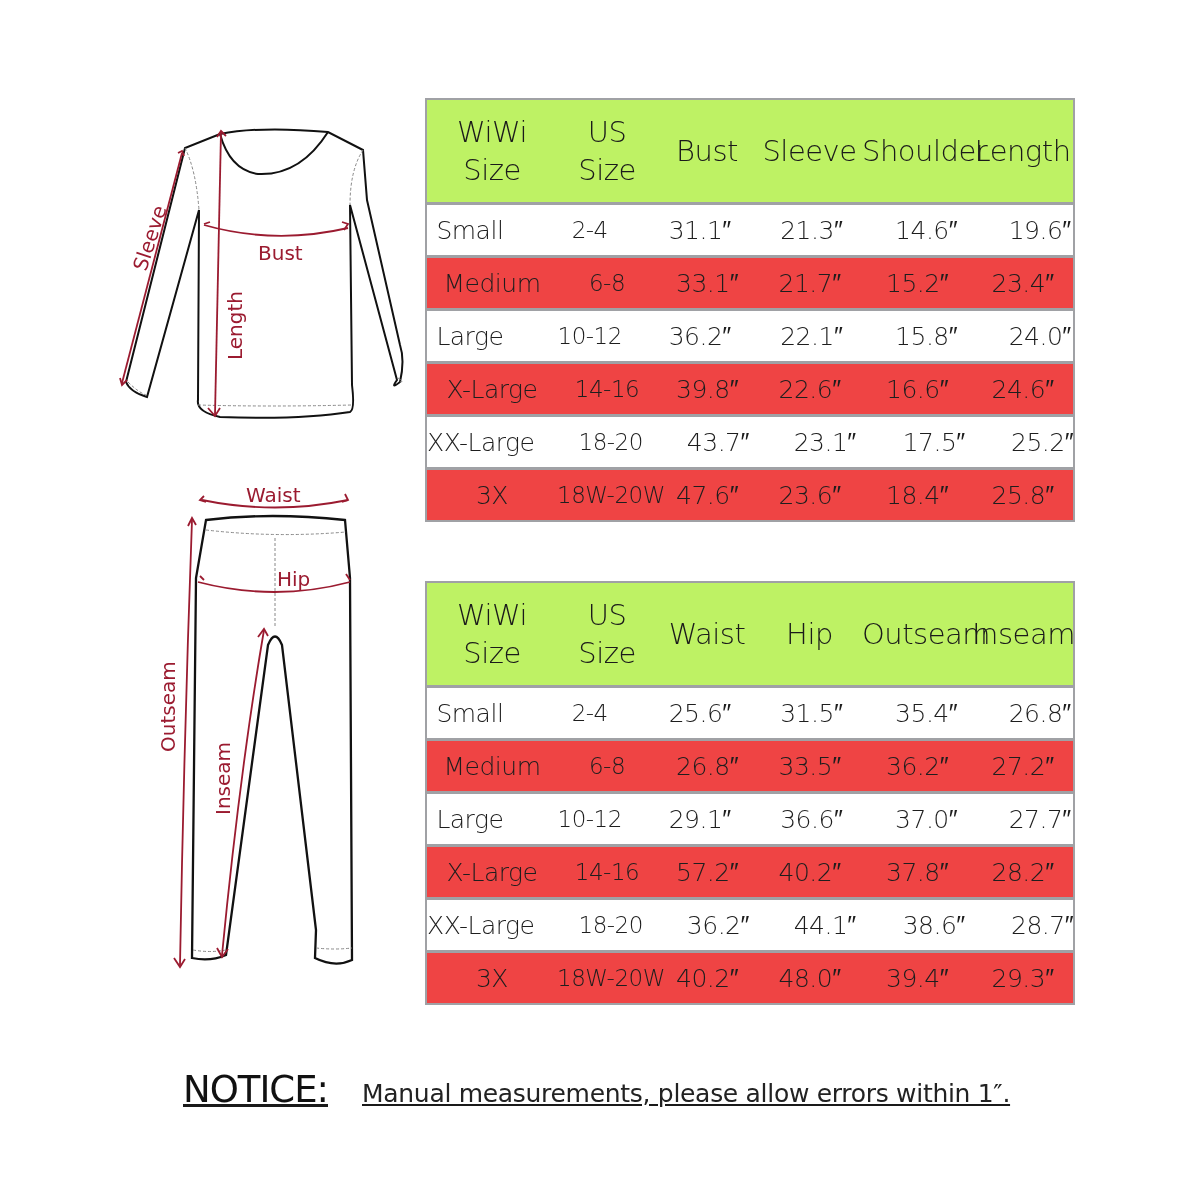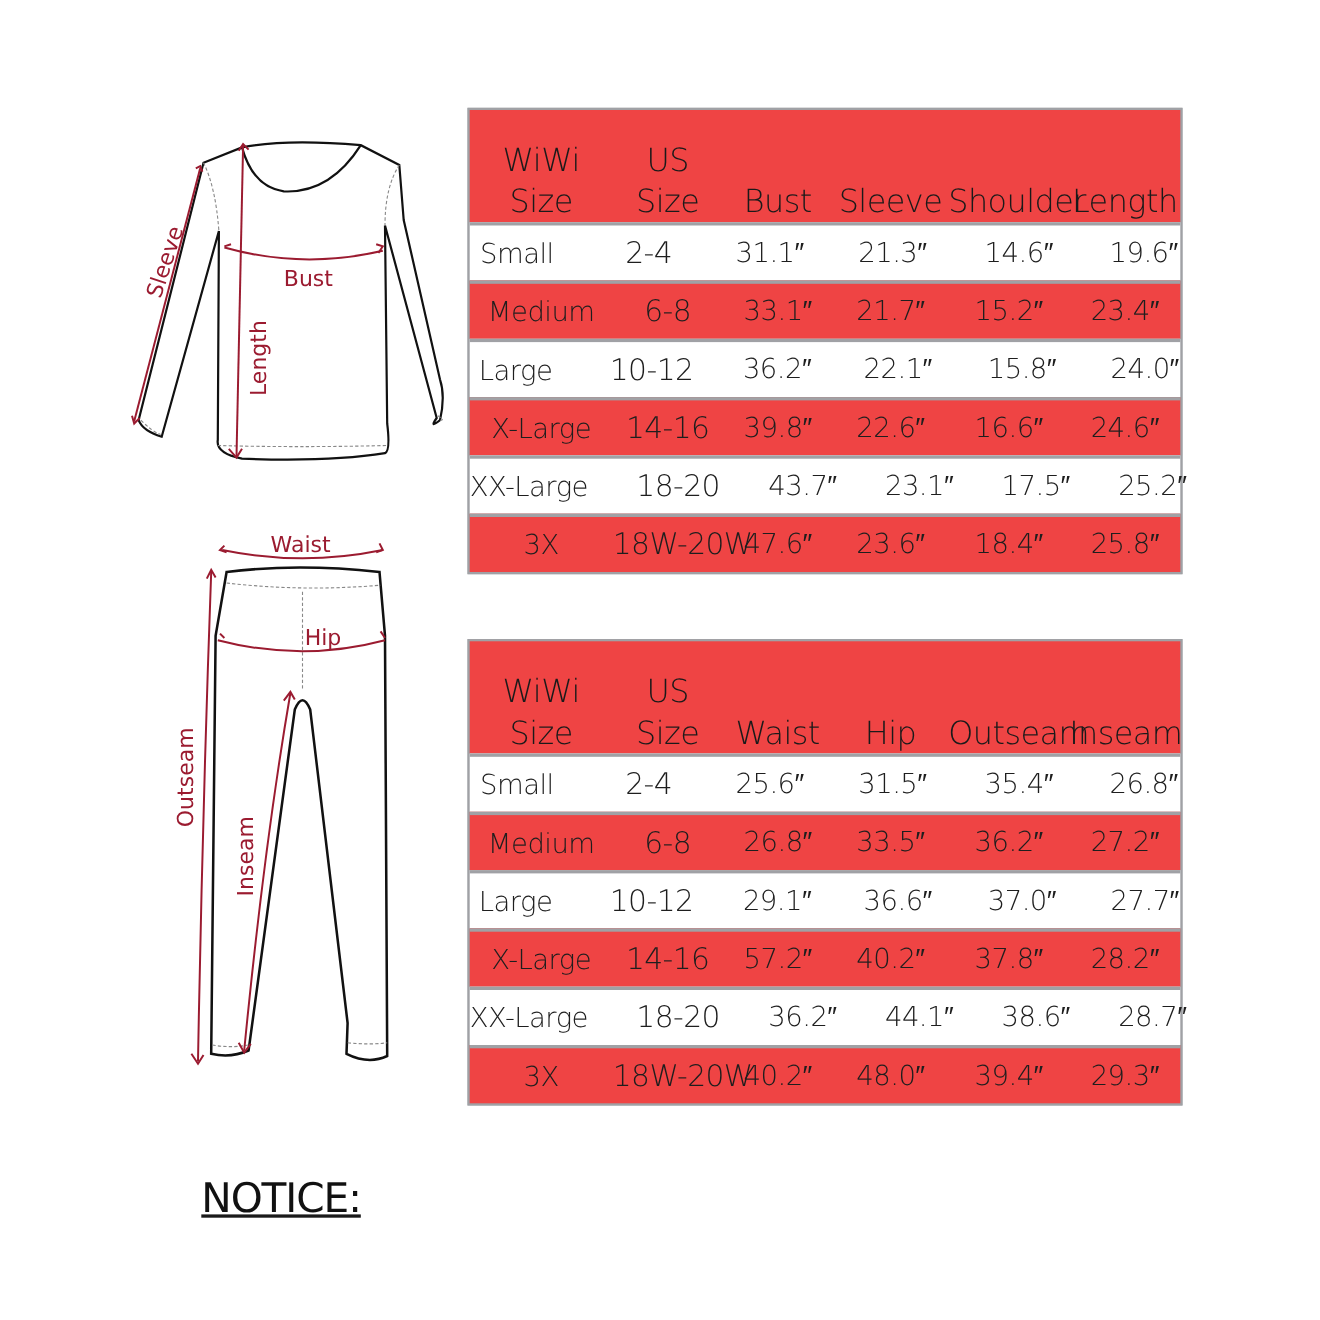--- a/index.html
+++ b/index.html
@@ -1,27 +1,27 @@
 <!DOCTYPE html>
 <html><head>
 <meta charset="utf-8">
 <style>
   html, body { margin:0; padding:0; background:#fff; }
   body { width:1200px; height:1200px; position:relative; overflow:hidden; font-family:"DejaVu Sans", sans-serif; color:#1a1a1a; }
   .figure { position:absolute; }
   .figure svg { display:block; }
   .tbl { position:absolute; left:425px; width:650px; border:2px solid #a0a1a5; background:#a0a1a5; box-sizing:border-box; }
-  .tbl .hdr { display:flex; height:102px; background:#ef4444; align-items:flex-end; }
+  .tbl .hdr { display:flex; height:102px; background:#bef264; align-items:center; }
   .tbl .row { display:flex; height:50px; align-items:center; border-top:3px solid #a0a1a5; }
   .tbl .row.odd { background:#ffffff;gap:44px; }
   .tbl .row.even { background:#ef4444; }
   .c { text-align:center; font-size:25px; letter-spacing:-0.5px; white-space:nowrap; font-family:"DejaVu Sans", sans-serif; font-weight:300; color:#1e1e1e; }
   .hdr .c { font-size:29px; line-height:38px; color:#1a1a1a; }
   .c0 { width:130px; } .c1 { width:100px; } .c2 { width:100px; } .c3 { width:105px; } .c4 { width:110px; } .c5 { width:101px; }
-  .row .c1 { font-size:27px; }
+  .row .c1 { font-size:23px; }
   .notice { position:absolute; left:183px; top:1068px; display:flex; align-items:baseline;text-decoration:underline; }
   .notice .lbl { font-size:37px; color:#111; letter-spacing:-1px; margin-right:34px; }
   .notice .msg { font-size:25px; color:#222; letter-spacing:-0.3px; }
   .meas { fill:#9b1b30; font-family:"DejaVu Sans", sans-serif; font-size:20px; }
 </style>
 </head>
 <body>
 
 <div class="figure" style="left:100px; top:120px;">
   <svg width="320" height="320" viewBox="0 0 320 320">
@@ -210,13 +210,14 @@
       <div class="c c1">18W-20W</div>
       <div class="c c2">40.2″</div>
       <div class="c c3">48.0″</div>
       <div class="c c4">39.4″</div>
       <div class="c c5">29.3″</div>
     </div>
 </div>
 
 <div class="notice">
   <span class="lbl">NOTICE:</span>
+  <span class="msg">Manual measurements, please allow errors within 1″.</span>
 </div>
 
 </body></html>

